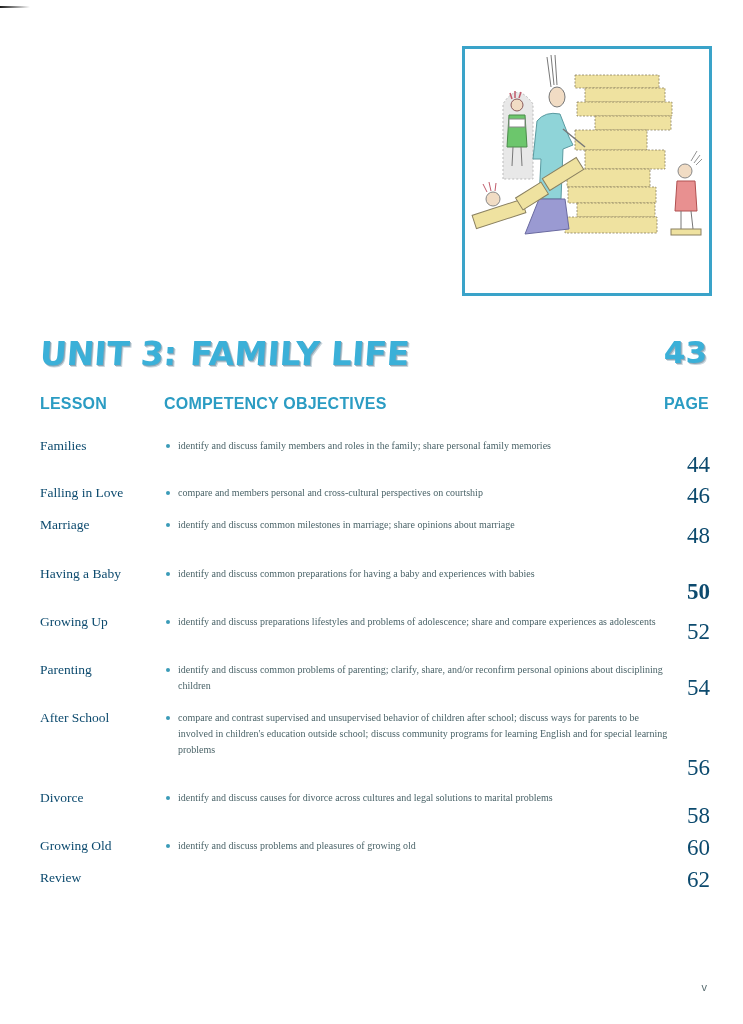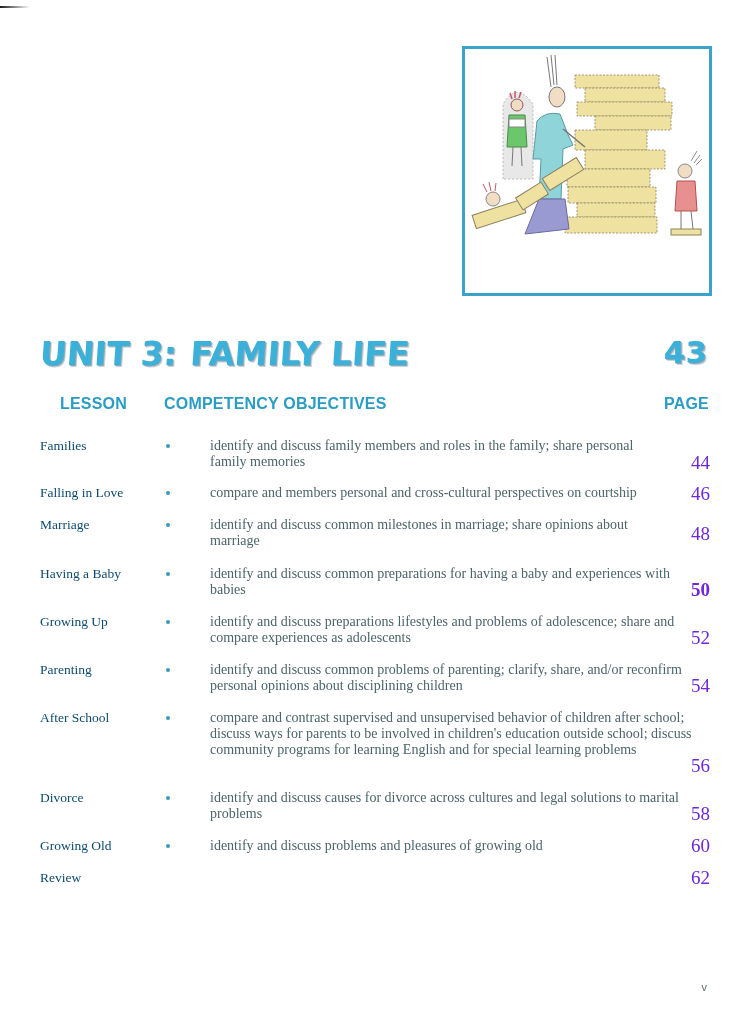--- a/index.html
+++ b/index.html
@@ -13,28 +13,28 @@
     border: 3px solid #3aa3c9; background: #fff; }
   .illus-frame svg { position: absolute; left: 0; top: 0; }
   .unit-title { position: absolute; left: 40px; top: 334px; font-family: "DejaVu Sans", sans-serif;
     font-size: 33px; font-weight: bold; color: #3bb0d8; letter-spacing: 0px;
     text-shadow: 1px 1px 0 #8fa7b5, 2px 2px 0 #c9d6de; transform: skewX(-4deg); }
   .unit-title .num { margin-left: 2px; }
   .unit-page { position: absolute; right: 36px; top: 334px; font-family: "DejaVu Sans", sans-serif;
     font-size: 31px; font-weight: bold; color: #3bb0d8; text-shadow: 1px 1px 0 #8fa7b5, 2px 2px 0 #c9d6de; }
   .col-head { position: absolute; top: 395px; font-family: "Liberation Sans", "DejaVu Sans", sans-serif;
     font-weight: bold; font-size: 16px; color: #2b9cc3; letter-spacing: 0.2px; }
-  .col-lesson { left: 40px; margin-left: 20px; }
+  .col-lesson { left: 40px; }
   .col-obj { left: 164px; }
   .col-page { right: 34px; }
   .row { position: absolute; left: 0; width: 743px; }
   .lesson-name { position: absolute; left: 40px; top: 0; font-size: 13.5px; color: #0c4a6e; text-align: right; }
   .bullet { position: absolute; left: 166px; top: 6px; width: 4px; height: 4px; border-radius: 50%; background: #3a9bb8; }
-  .objective { position: absolute; left: 178px; top: 0; width: 490px; font-size: 14px; line-height: 16px; color: #4b6469; margin-left: 32px; }
-  .page-num { position: absolute; right: 33px; font-size: 19px; color: #6d28d9; }
+  .objective { position: absolute; left: 178px; top: 0; width: 490px; font-size: 10px; line-height: 16px; color: #4b6469; }
+  .page-num { position: absolute; right: 33px; font-size: 23px; color: #0c4a6e; }
   .roman { position: absolute; right: 36px; top: 981px; font-size: 11px; color: #5a6e72; font-family: "Liberation Sans", sans-serif; }
 </style>
 </head>
 <body>
 
 <div class="scan-mark"></div>
 
 <div class="illus-frame">
   <svg width="244" height="244" viewBox="0 0 244 244">
 
@@ -117,21 +117,21 @@
   <span class="lesson-name">Having a Baby</span>
   <span class="bullet"></span>
   <span class="objective">identify and discuss common preparations for having a baby and experiences with babies</span>
   <span class="page-num" style="top:13px;font-weight:bold;">50</span>
 </div>
 
 <div class="row" style="top:614px;">
   <span class="lesson-name">Growing Up</span>
   <span class="bullet"></span>
   <span class="objective">identify and discuss preparations lifestyles and problems of adolescence; share and compare experiences as adolescents</span>
-  <span class="page-num" style="top:13px;">52</span>
+  <span class="page-num" style="top:5px;">52</span>
 </div>
 
 <div class="row" style="top:662px;">
   <span class="lesson-name">Parenting</span>
   <span class="bullet"></span>
   <span class="objective">identify and discuss common problems of parenting; clarify, share, and/or reconfirm personal opinions about disciplining children</span>
   <span class="page-num" style="top:13px;">54</span>
 </div>
 
 <div class="row" style="top:710px;">

